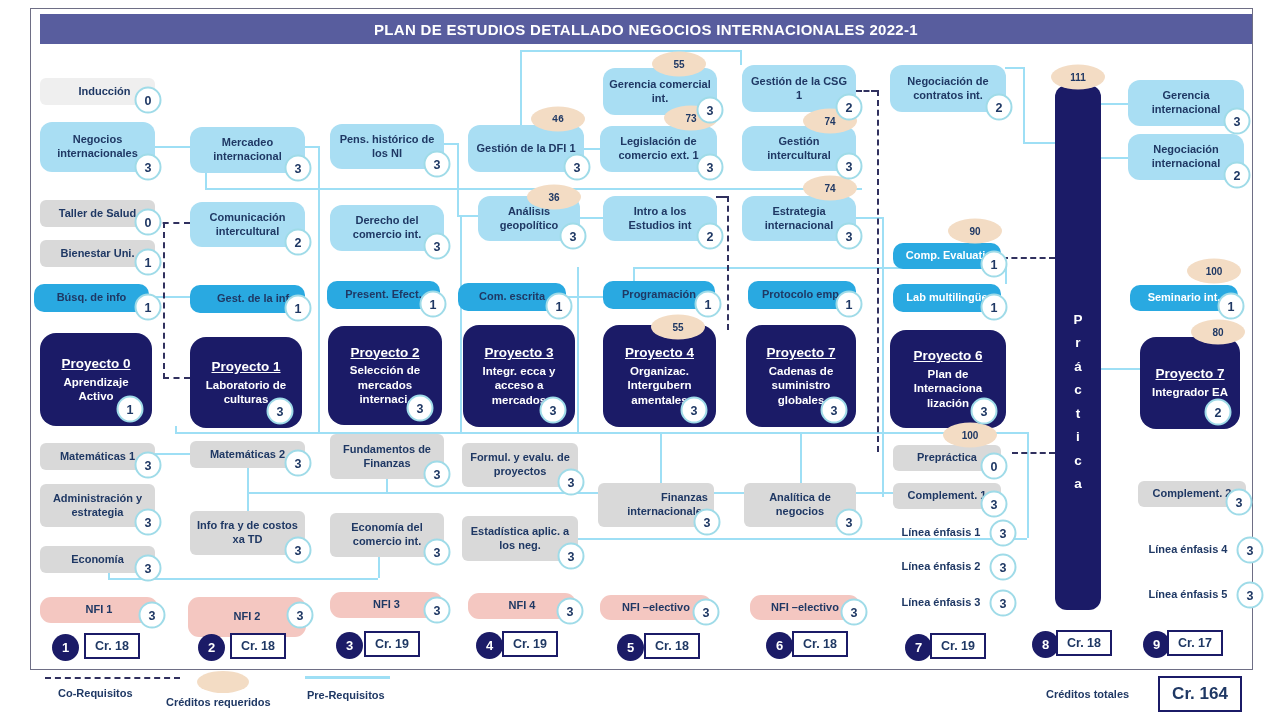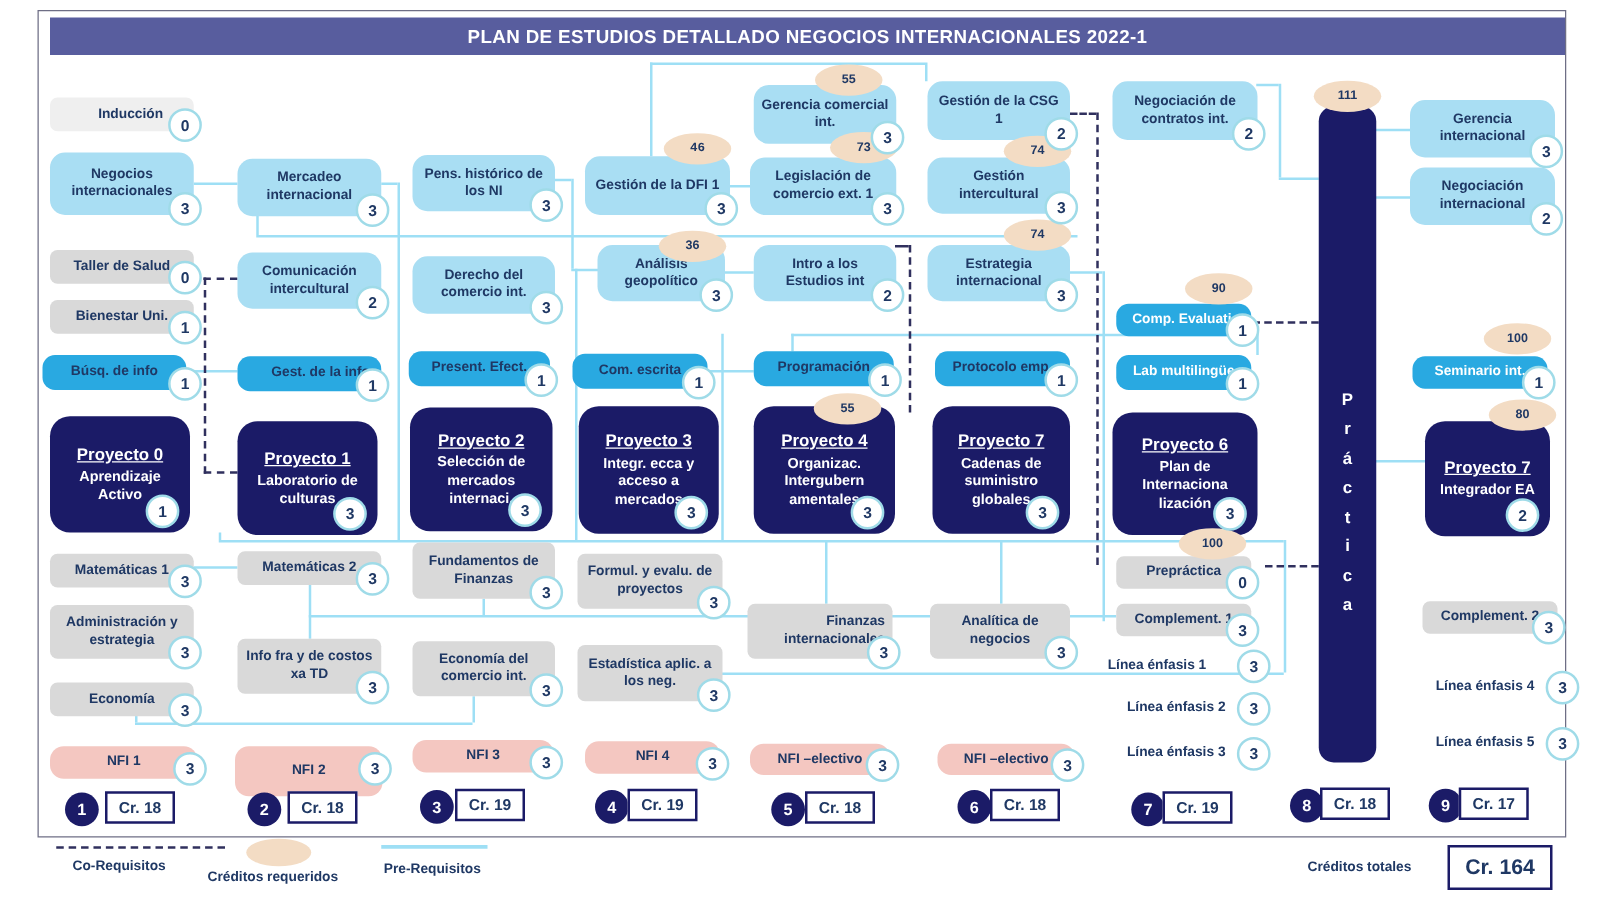--- a/index.html
+++ b/index.html
@@ -344,21 +344,21 @@
     <div class="circle" style="left: 984px; top: 411px;">3</div>
     <div class="box gray" style="left: 893px; top: 445px; width: 108px; height: 26px;">
       <span>Prepráctica</span>
     </div>
     <div class="badge" style="left: 970px; top: 435px;">100</div>
     <div class="circle" style="left: 994px; top: 466px;">0</div>
     <div class="box gray" style="left: 893px; top: 483px; width: 108px; height: 26px;">
       <span>Complement. 1</span>
     </div>
     <div class="circle" style="left: 994px; top: 504px;">3</div>
-    <div class="box textonly" style="left: 875px; top: 524px; width: 96px; height: 18px; align-items: flex-end;">
+    <div class="box textonly" style="left: 893px; top: 524px; width: 96px; height: 18px;">
       <span>Línea énfasis 1</span>
     </div>
     <div class="circle" style="left: 1003px; top: 533px;">3</div>
     <div class="box textonly" style="left: 893px; top: 558px; width: 96px; height: 18px;">
       <span>Línea énfasis 2</span>
     </div>
     <div class="circle" style="left: 1003px; top: 567px;">3</div>
     <div class="box textonly" style="left: 893px; top: 594px; width: 96px; height: 18px;">
       <span>Línea énfasis 3</span>
     </div>

